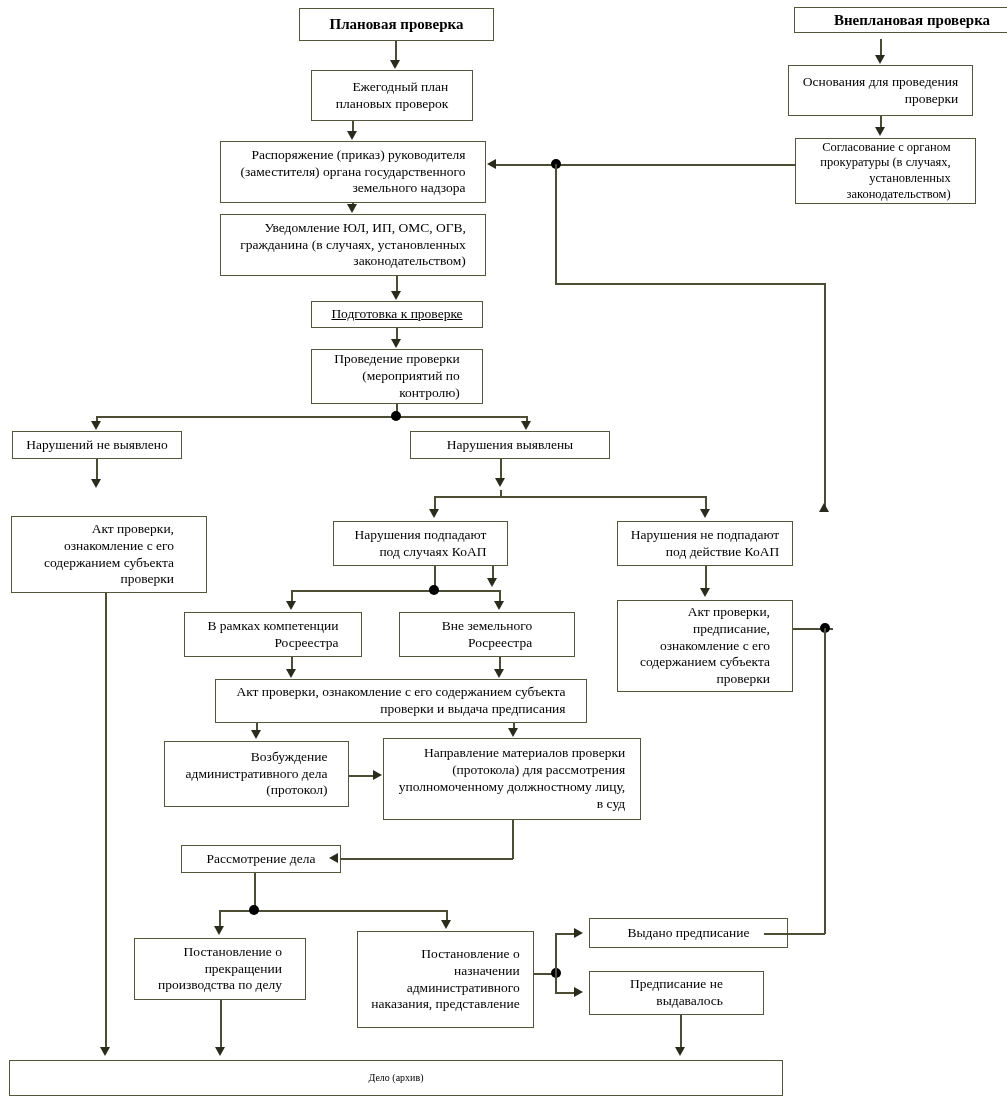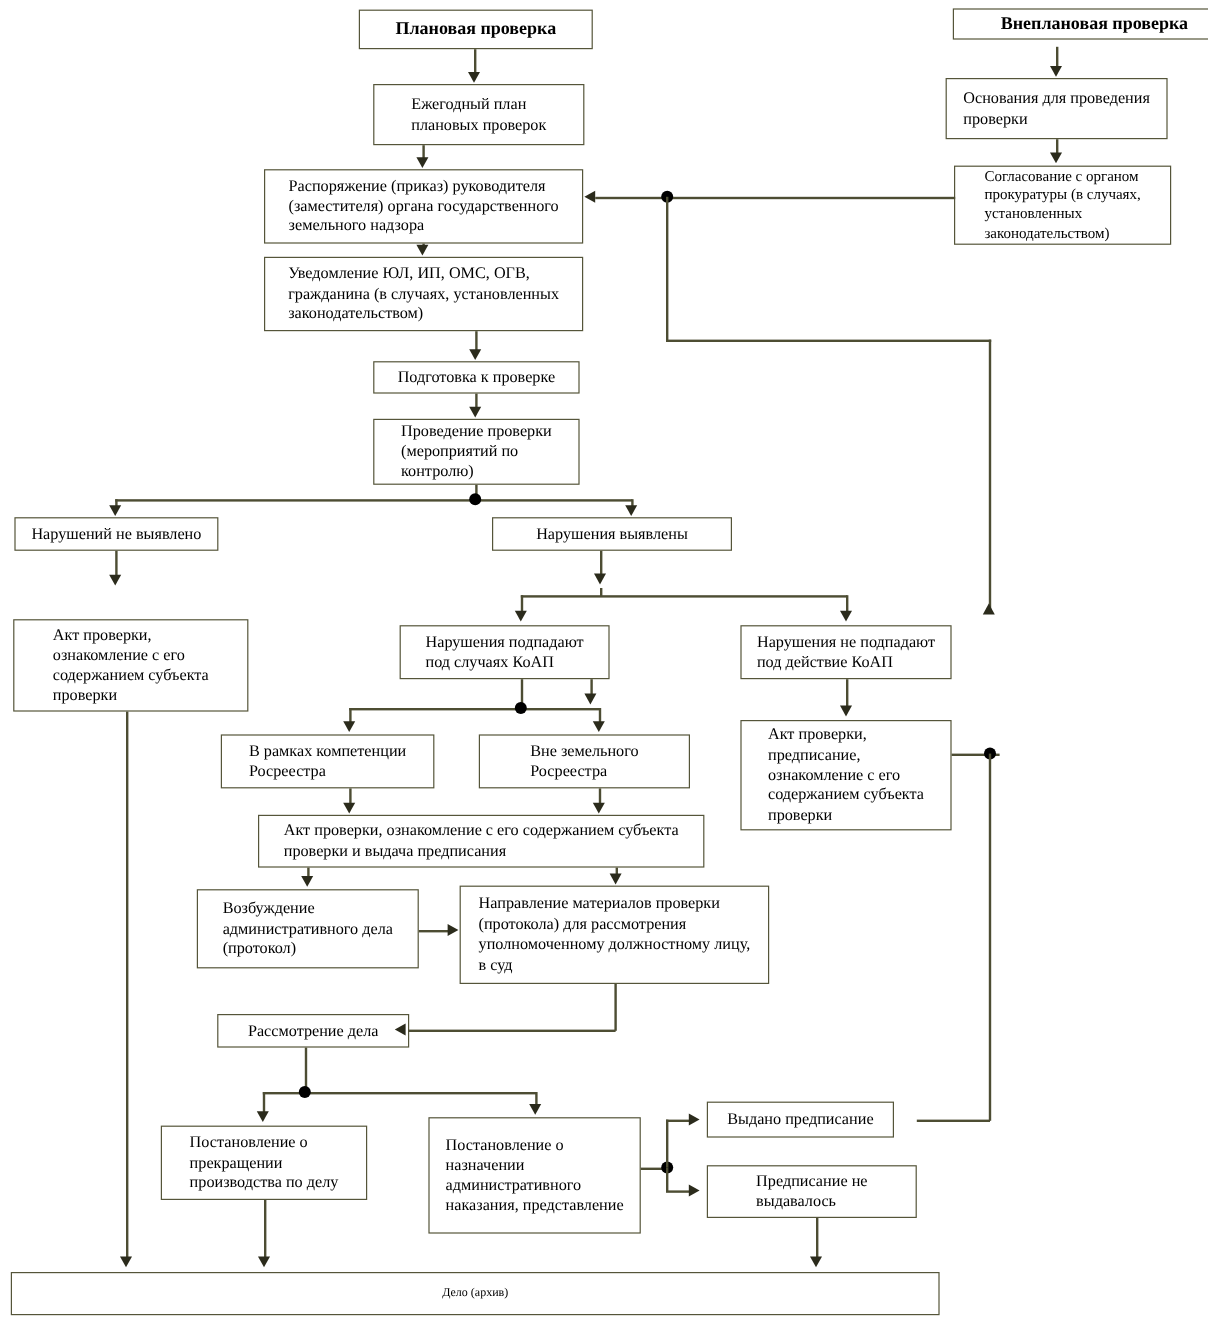--- a/index.html
+++ b/index.html
@@ -7,21 +7,21 @@
   #canvas{position:relative;width:1007px;height:1105px;background:#ffffff;overflow:hidden;}
 
   .node{
     position:absolute;
     box-sizing:border-box;
     border:1.5px solid #55553a;
     background:#ffffff;
     display:flex;
     align-items:center;
     justify-content:center;
-    text-align:left;
+    text-align:right;
     font-family:"Liberation Serif", serif;
     font-size:13.5px;
     line-height:1.25;
     color:#000000;
     padding:12px 4px;
     white-space:pre-line;
   }
   .node.title{
     font-family:"Liberation Serif", serif;
     font-weight:bold;
@@ -49,40 +49,40 @@
 </style>
 </head>
 <body>
 
 <div id="canvas">
 
   <div class="node title" style="left:299px;top:8px;width:195px;height:33px;">Плановая проверка</div>
 
   <div class="node title" style="left:794px;top:7px;width:236px;height:24px;">Внеплановая проверка</div>
 
-  <div class="node" style="left:311px;top:70px;width:176px;height:51px;">Ежегодный план
+  <div class="node" style="left:311px;top:70px;width:162px;height:51px;">Ежегодный план
 плановых проверок</div>
 
   <div class="node" style="left:788px;top:65px;width:185px;height:51px;">Основания для проведения
 проверки</div>
 
   <div class="node" style="left:220px;top:141px;width:266px;height:62px;">Распоряжение (приказ) руководителя
 (заместителя) органа государственного
 земельного надзора</div>
 
   <div class="node" style="left:795px;top:138px;width:181px;height:66px;font-size:12.5px;">Согласование с органом
 прокуратуры (в случаях,
 установленных
 законодательством)</div>
 
   <div class="node" style="left:220px;top:214px;width:266px;height:62px;">Уведомление ЮЛ, ИП, ОМС, ОГВ,
 гражданина (в случаях, установленных
 законодательством)</div>
 
-  <div class="node" style="left:311px;top:301px;width:172px;height:27px;">Подготовка к проверке</div>
+  <div class="node" style="left:311px;top:301px;width:172px;height:27px;text-decoration:underline;">Подготовка к проверке</div>
 
   <div class="node" style="left:311px;top:349px;width:172px;height:55px;">Проведение проверки
 (мероприятий по
 контролю)</div>
 
   <div class="node" style="left:12px;top:431px;width:170px;height:28px;">Нарушений не выявлено</div>
 
   <div class="node" style="left:410px;top:431px;width:200px;height:28px;">Нарушения выявлены</div>
 
   <div class="node" style="left:11px;top:516px;width:196px;height:77px;">Акт проверки,
@@ -124,21 +124,21 @@
 
   <div class="node" style="left:134px;top:938px;width:172px;height:62px;">Постановление о
 прекращении
 производства по делу</div>
 
   <div class="node" style="left:357px;top:931px;width:177px;height:97px;">Постановление о
 назначении
 административного
 наказания, представление</div>
 
-  <div class="node" style="left:589px;top:918px;width:156px;height:30px;">Выдано предписание</div>
+  <div class="node" style="left:589px;top:918px;width:199px;height:30px;">Выдано предписание</div>
 
   <div class="node" style="left:589px;top:971px;width:175px;height:44px;">Предписание не
 выдавалось</div>
 
   <div class="node archive" style="left:9px;top:1060px;width:774px;height:36px;">Дело (архив)</div>
 
   <div class="v" style="left:395px;top:41px;height:21px;"></div>
   <div class="arr down" style="left:390px;top:60px;"></div>
 
   <div class="v" style="left:352px;top:121px;height:12px;"></div>

